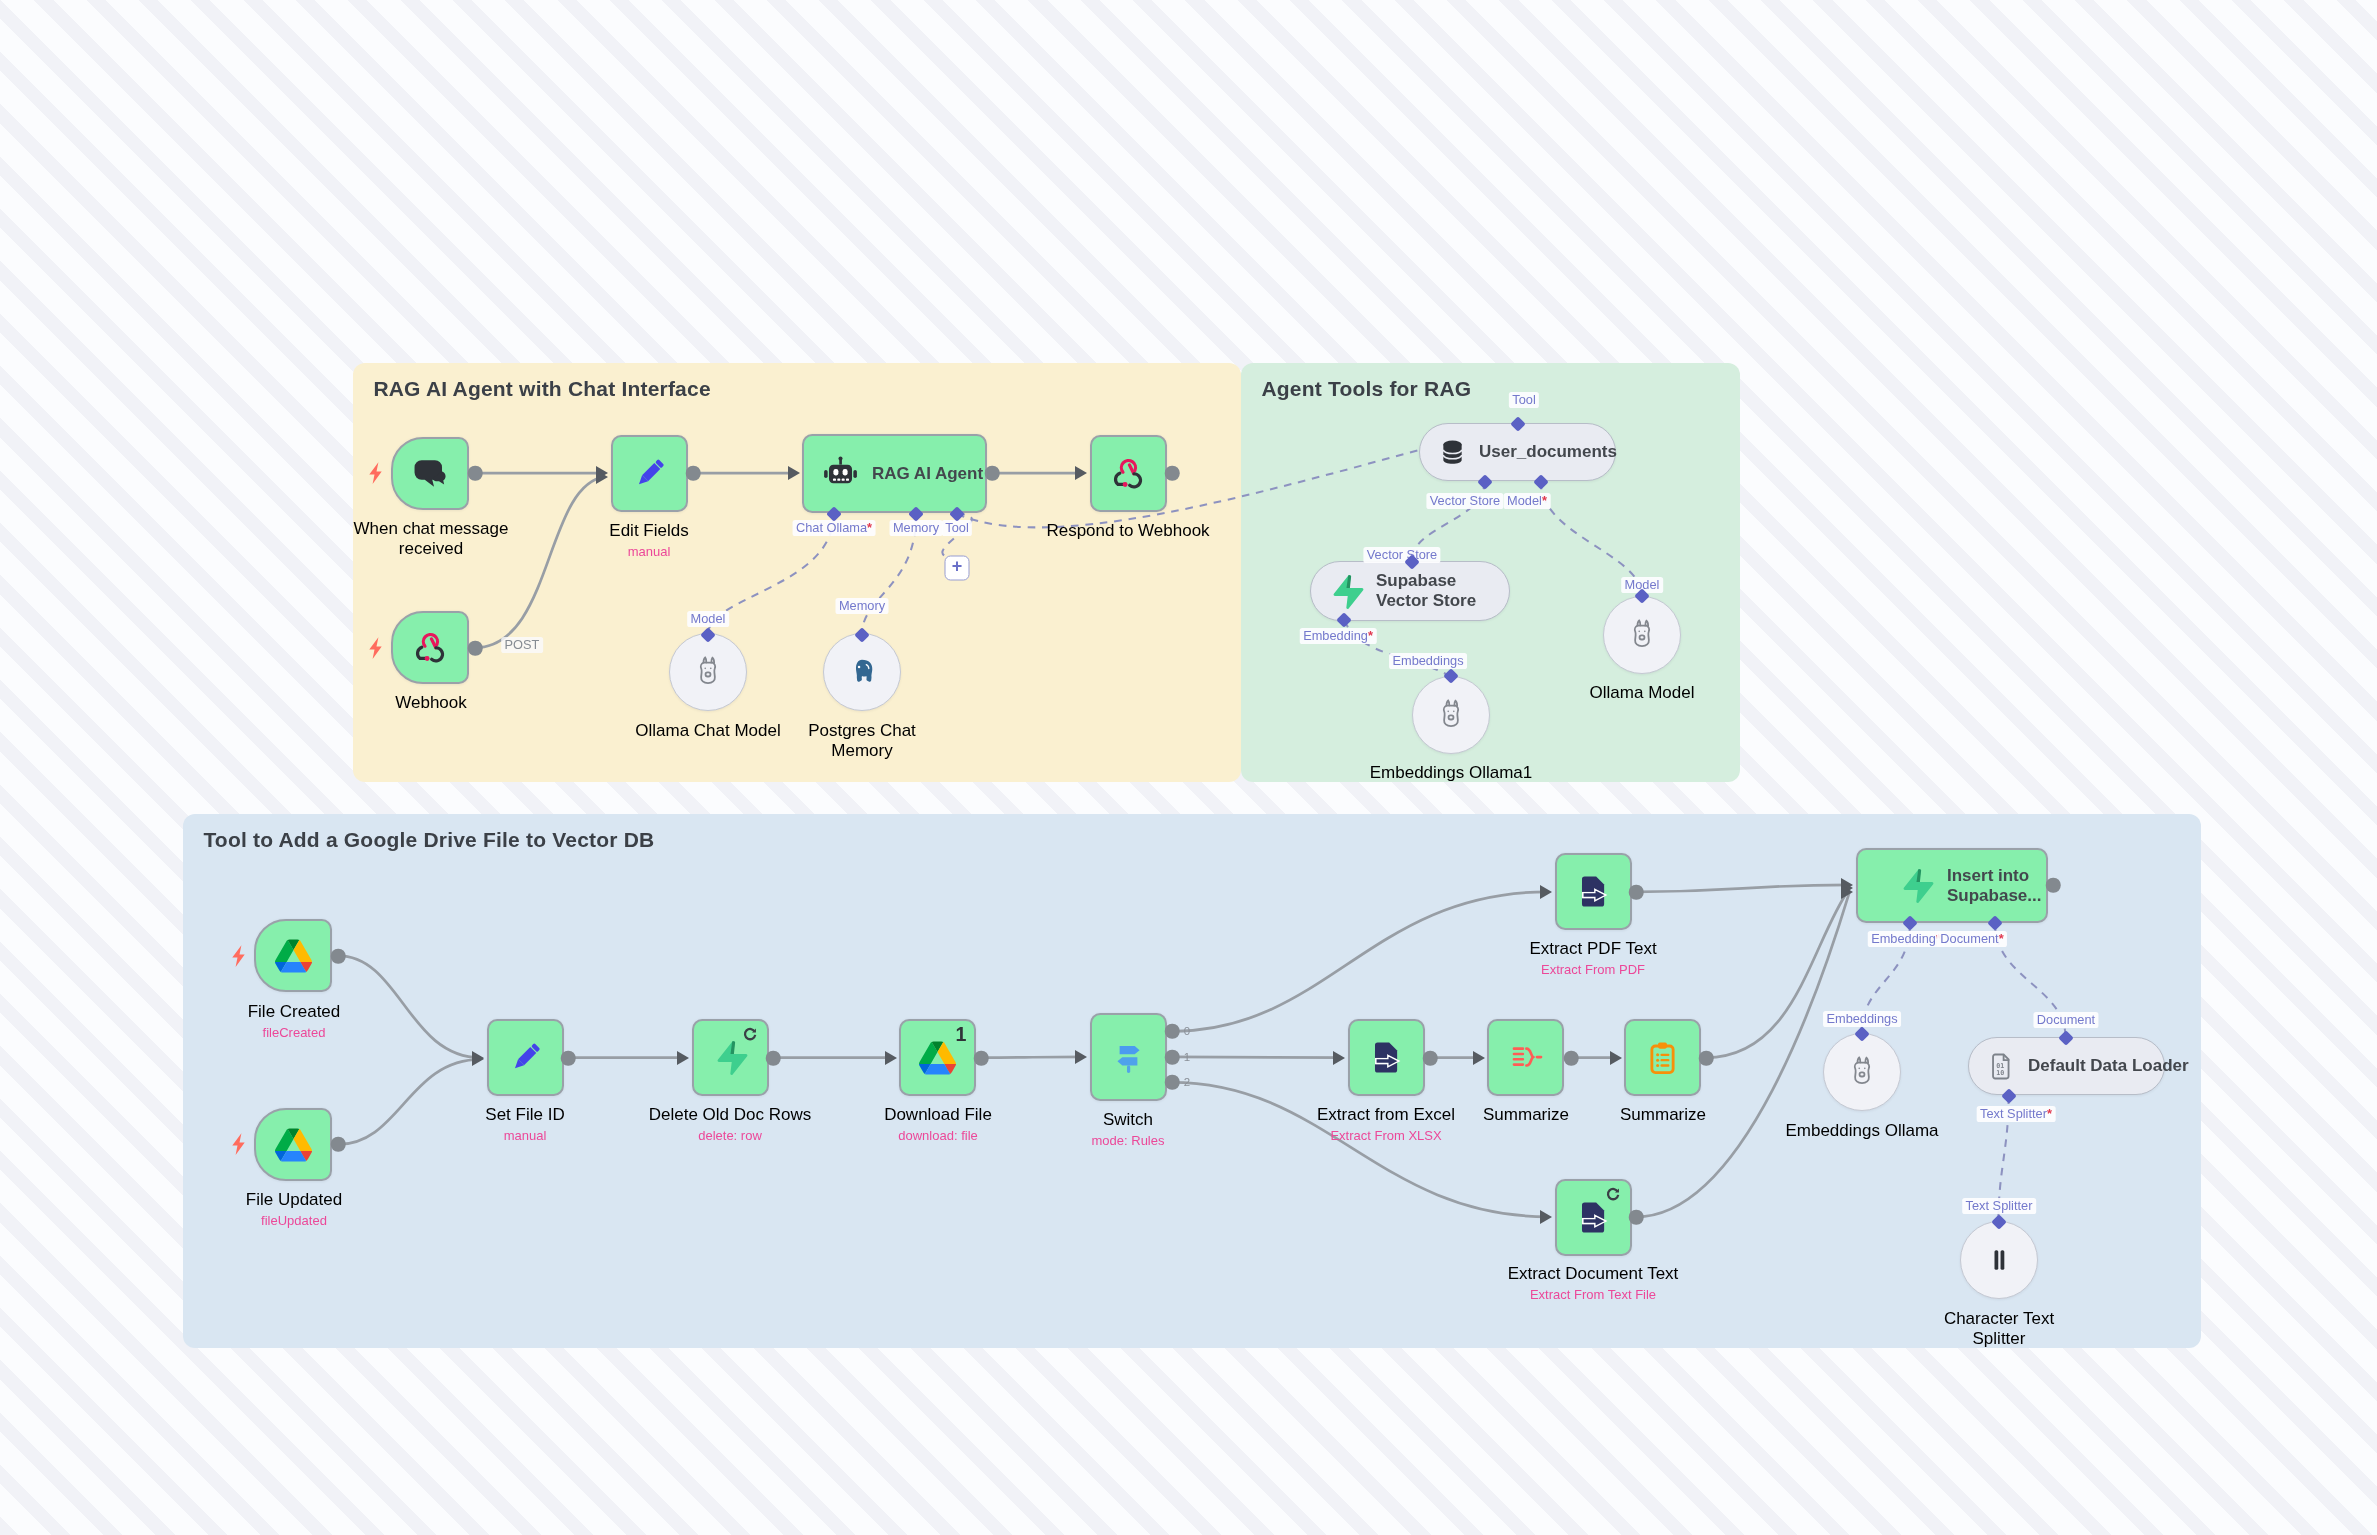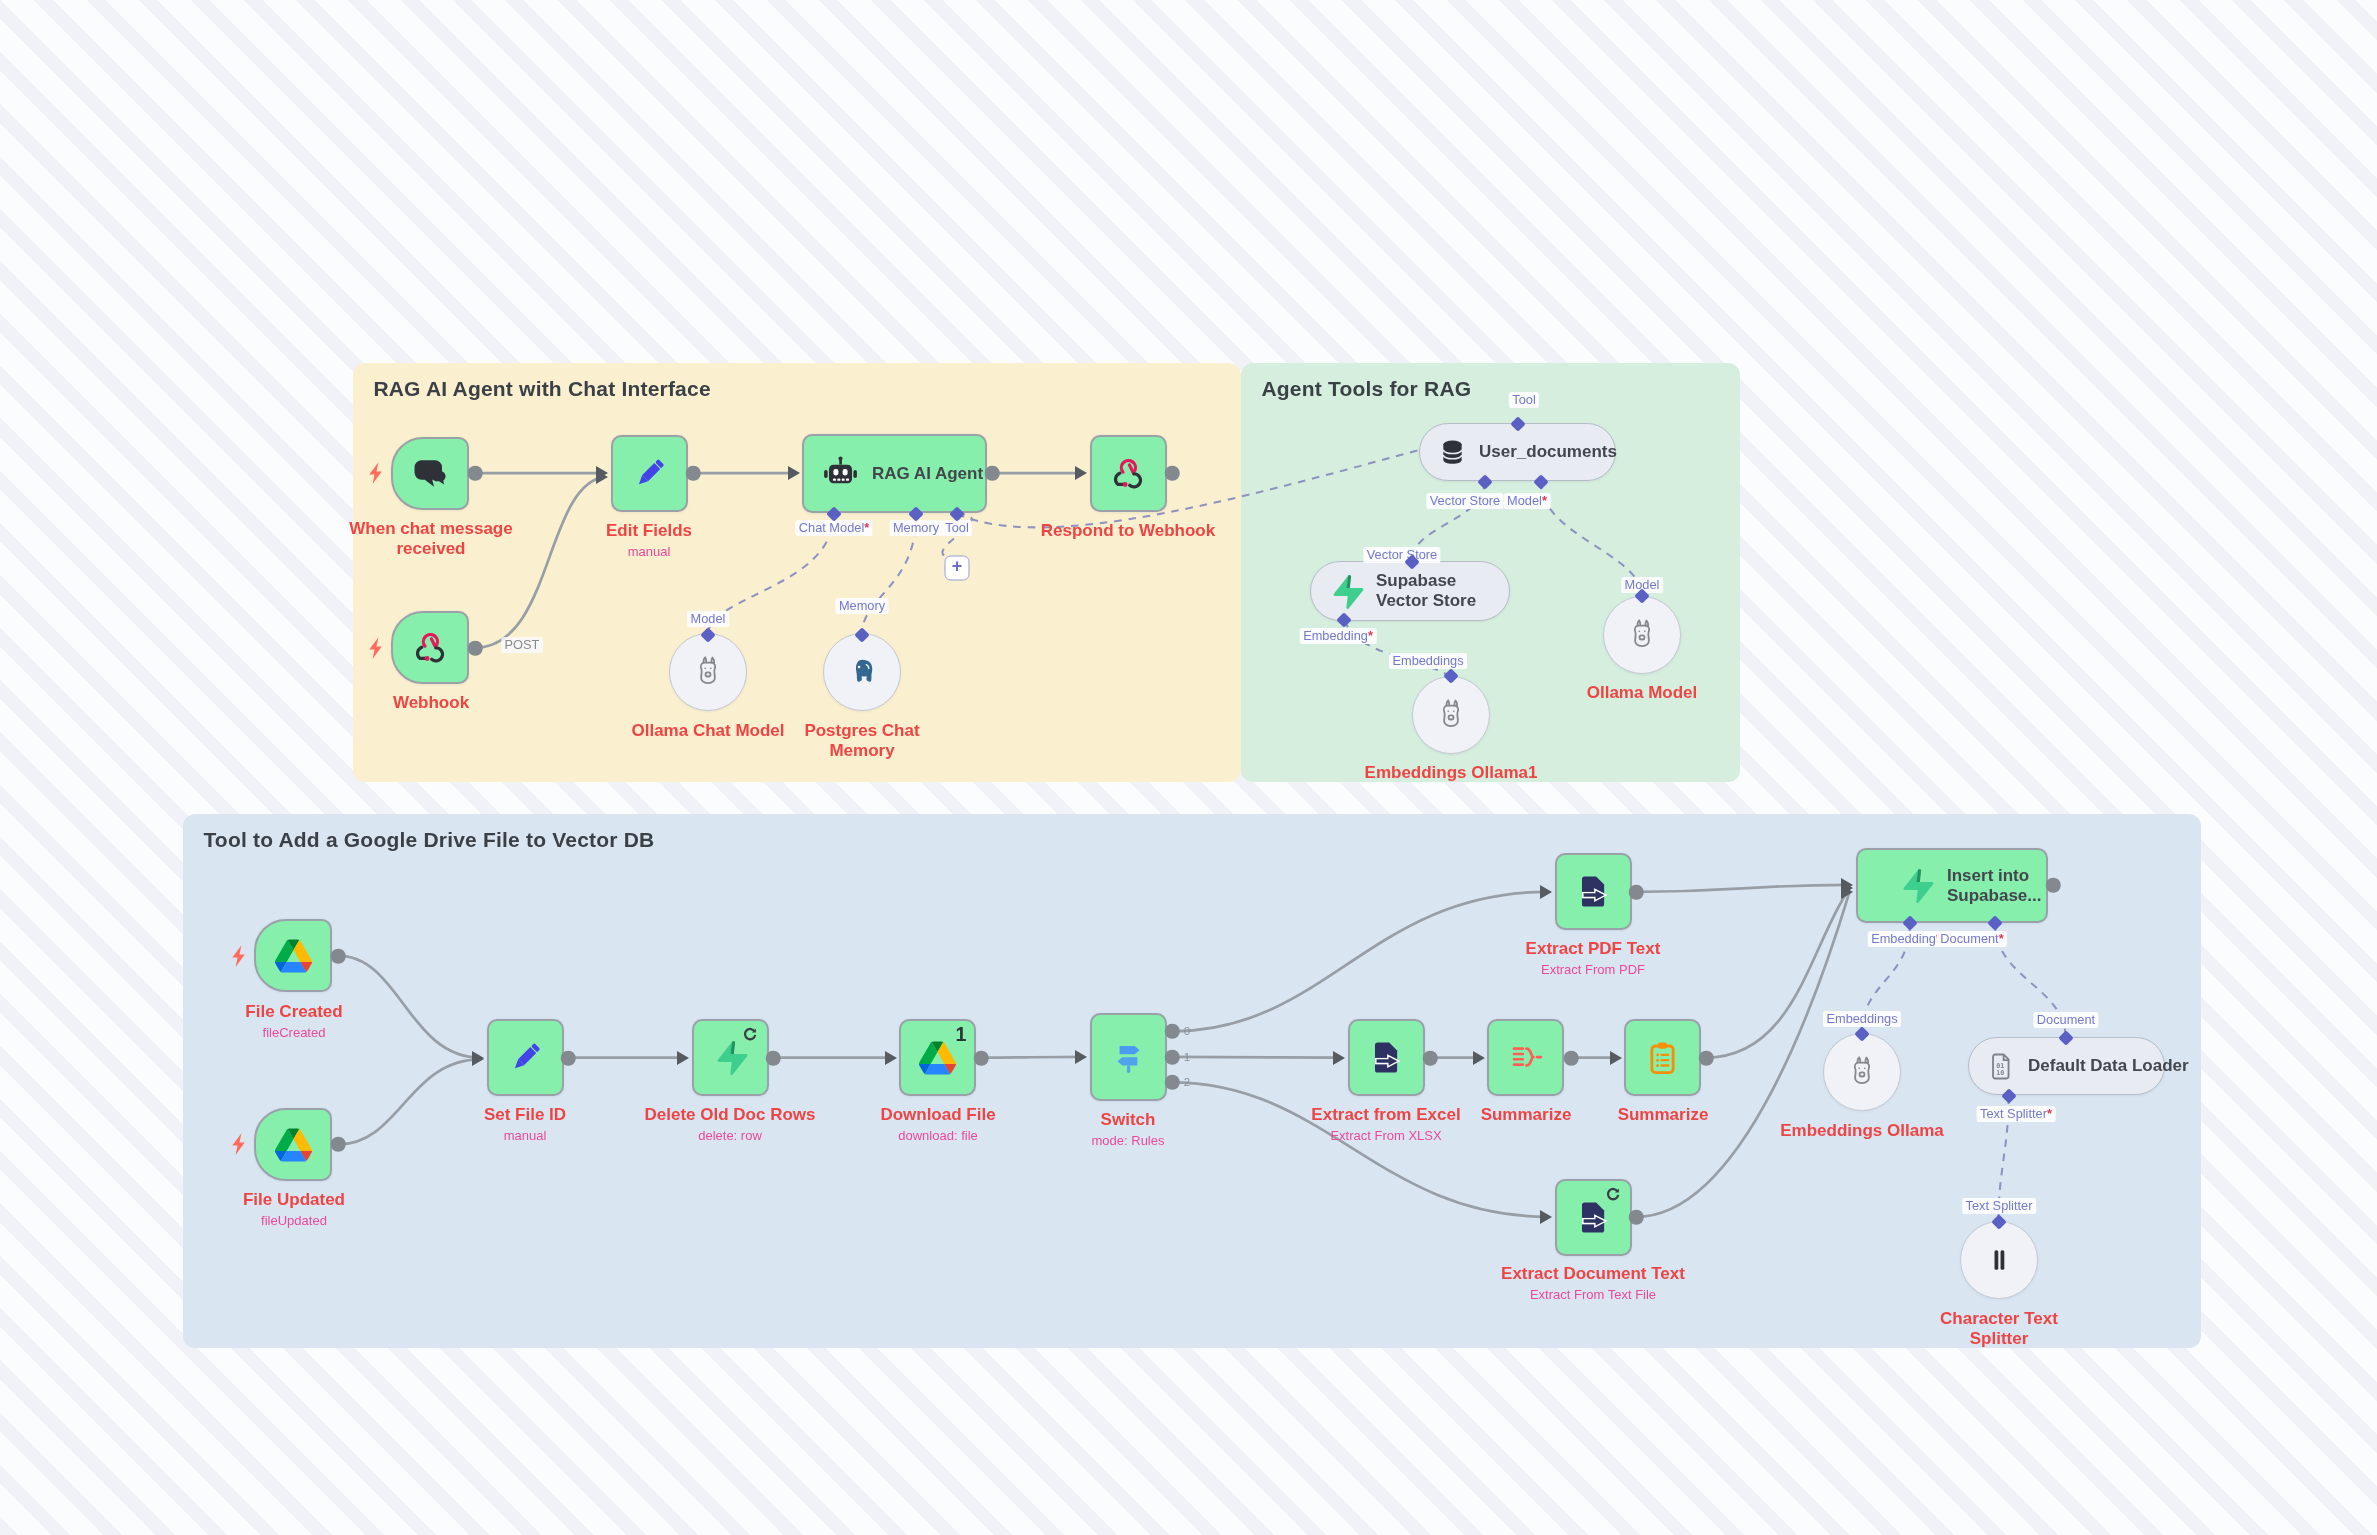--- a/index.html
+++ b/index.html
@@ -16,21 +16,21 @@
         box-sizing:border-box;display:flex;align-items:center;justify-content:center;
         box-shadow:0 0.9px 2.6px rgba(40,45,60,.07);}
   .node.shape-trigger{border-radius:32px 10.2px 10.2px 32px;}
   .node.shape-circle{border-radius:50%;background:#f1f2f7;border:1.7px solid #c5c9d3;}
   .node.shape-pill{border-radius:34px;background:#e9ebf2;border:1.7px solid #b7bdc8;
         justify-content:flex-start;padding-left:17px;gap:11px;}
   .node.shape-wide{justify-content:flex-start;padding-left:17px;gap:12px;}
   .node-inner-label{font-size:17px;font-weight:600;color:#43474d;line-height:1.16;white-space:nowrap;}
   .node-inner-label.wrap{white-space:normal;}
   .node-label-wrap{position:absolute;z-index:3;text-align:center;transform:translateX(-50%);pointer-events:none;}
-  .node-title{font-size:17px;font-weight:700;color:#ef4444;line-height:1.18;}
+  .node-title{font-size:17px;font-weight:400;color:#000000;line-height:1.18;}
   .node-sub{font-size:13px;color:#ec4899;margin-top:3.4px;}
   .chip{position:absolute;z-index:4;transform:translate(-50%,-50%);white-space:nowrap;
         font-size:12.8px;color:#7479cc;background:rgba(253,253,255,.93);padding:0 3.4px;
         border-radius:2.6px;line-height:1.25;}
   .chip .star{color:#e1394f;font-weight:700;}
   .chip.plain{color:#868c93;background:rgba(250,250,252,.8);}
   .chip.digit{font-size:11.5px;color:#8a9098;background:transparent;}
   .diamond{position:absolute;z-index:5;width:11px;height:11px;background:#5b61c4;border-radius:2.1px;
         transform:translate(-50%,-50%) rotate(45deg);}
   .out-dot{position:absolute;z-index:4;width:14.5px;height:14.5px;border-radius:50%;background:#83898f;
@@ -501,21 +501,21 @@
     <div class="diamond" style="left: 1344px; top: 620px;"></div>
     <div class="diamond" style="left: 1642px; top: 596px;"></div>
     <div class="diamond" style="left: 1451px; top: 676px;"></div>
     <div class="diamond" style="left: 1910px; top: 923px;"></div>
     <div class="diamond" style="left: 1995px; top: 923px;"></div>
     <div class="diamond" style="left: 1862px; top: 1034px;"></div>
     <div class="diamond" style="left: 2066px; top: 1038px;"></div>
     <div class="diamond" style="left: 2009px; top: 1096px;"></div>
     <div class="diamond" style="left: 1999px; top: 1222px;"></div>
     <div class="plusbtn" style="left: 957px; top: 568px;">+</div>
-    <div class="chip" style="left: 834px; top: 528px;"><span>Chat Model</span><span class="star">*</span></div>
+    <div class="chip" style="left: 834px; top: 528px;"><span>Chat Ollama</span><span class="star">*</span></div>
     <div class="chip" style="left: 916px; top: 528px;"><span>Memory</span></div>
     <div class="chip" style="left: 957px; top: 528px;"><span>Tool</span></div>
     <div class="chip" style="left: 708px; top: 619px;"><span>Model</span></div>
     <div class="chip" style="left: 862px; top: 606px;"><span>Memory</span></div>
     <div class="chip" style="left: 1524px; top: 400px;"><span>Tool</span></div>
     <div class="chip" style="left: 1465px; top: 501px;"><span>Vector Store</span></div>
     <div class="chip" style="left: 1527px; top: 501px;"><span>Model</span><span class="star">*</span></div>
     <div class="chip" style="left: 1402px; top: 555px;"><span>Vector Store</span></div>
     <div class="chip" style="left: 1642px; top: 585px;"><span>Model</span></div>
     <div class="chip" style="left: 1338px; top: 636px;"><span>Embedding</span><span class="star">*</span></div>

